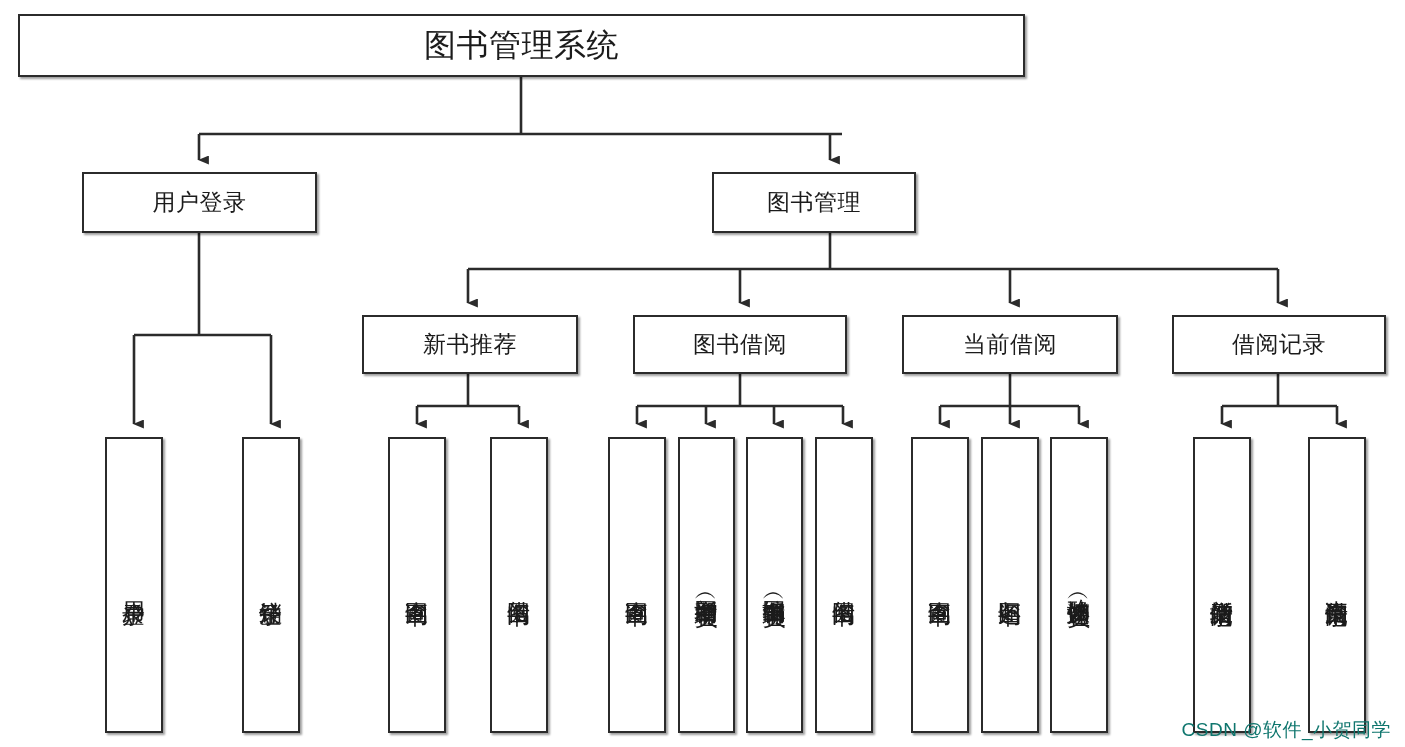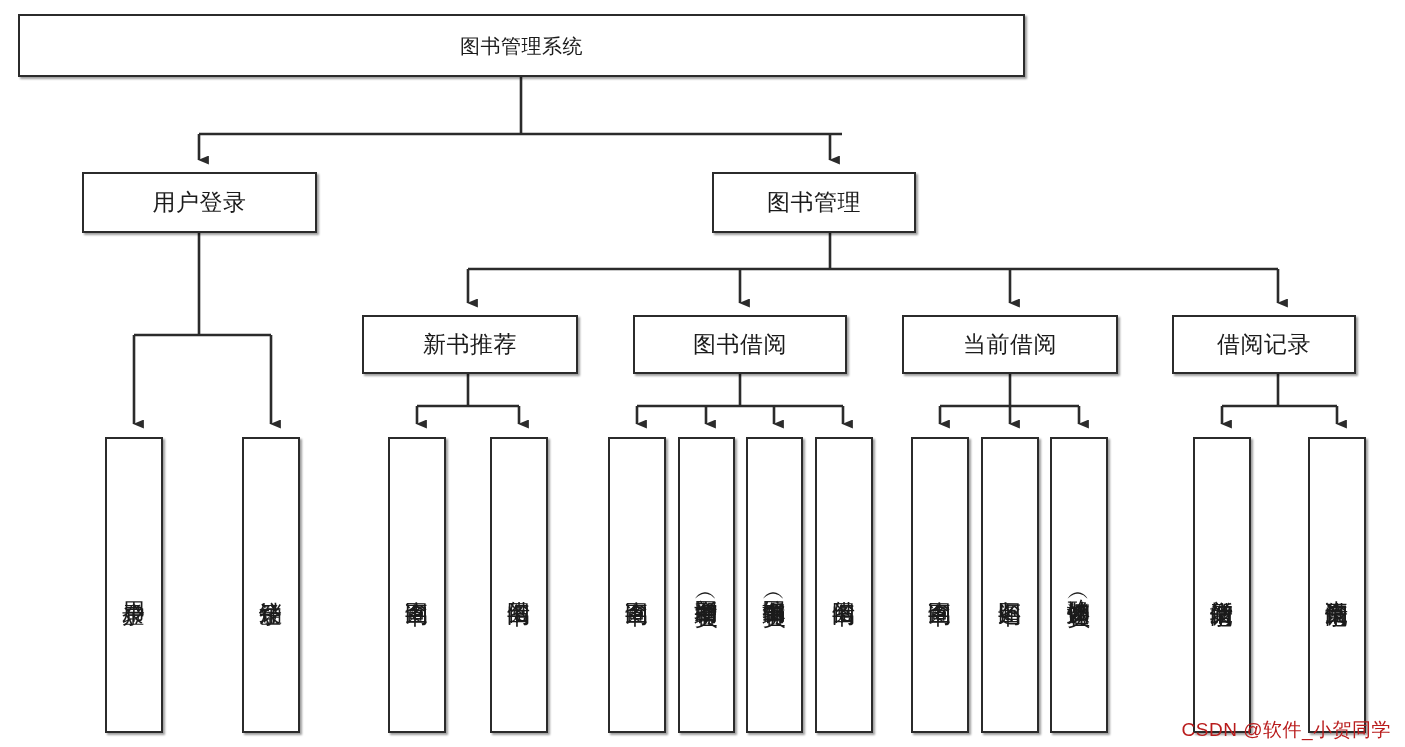--- a/index.html
+++ b/index.html
@@ -38,21 +38,21 @@
     color: #1b1b1b;
     z-index: 2;
   }
   .node-h {
     font-size: 23px;
     line-height: 1.1;
     letter-spacing: 0.5px;
     white-space: nowrap;
   }
   .node-root .label {
-    font-size: 20px;
+    font-size: 32px;
   }
   .node-v {
     border-width: 2px;
   }
   .node-v .label {
     writing-mode: vertical-rl;
     text-orientation: upright;
     font-size: 23px;
     line-height: 1.22;
     letter-spacing: 1px;
@@ -61,21 +61,21 @@
   }
   .label {
     display: block;
     text-align: center;
   }
   .watermark {
     position: absolute;
     right: 14px;
     bottom: 4px;
     font-size: 19px;
-    color: #b91c1c;
+    color: #0f766e;
     letter-spacing: 0.5px;
     z-index: 5;
     white-space: nowrap;
     font-family: "Liberation Sans", "DejaVu Sans", sans-serif;
   }
 </style>
 </head>
 <body>
 
 <div id="canvas">
@@ -148,21 +148,21 @@
   </div>
 
   <div class="node node-h" style="left:633px; top:315px; width:214px; height:59px;">
     <span class="label">图书借阅</span>
   </div>
 
   <div class="node node-h" style="left:902px; top:315px; width:216px; height:59px;justify-content:center;">
     <span class="label">当前借阅</span>
   </div>
 
-  <div class="node node-h" style="left:1172px; top:315px; width:184px; height:59px;">
+  <div class="node node-h" style="left:1172px; top:315px; width:214px; height:59px;">
     <span class="label">借阅记录</span>
   </div>
 
   <div class="node node-v" style="left:105px; top:437px; width:58px; height:296px;">
     <span class="label">用户登录</span>
   </div>
 
   <div class="node node-v" style="left:242px; top:437px; width:58px; height:296px;">
     <span class="label">注销登录</span>
   </div>

